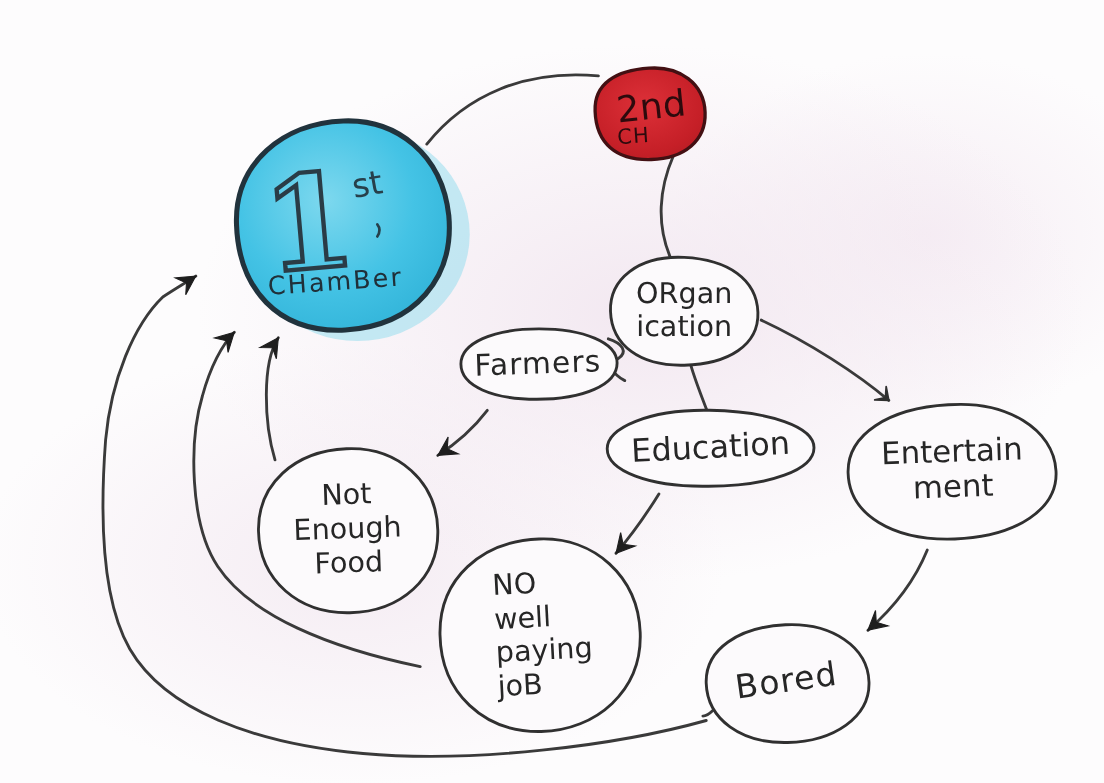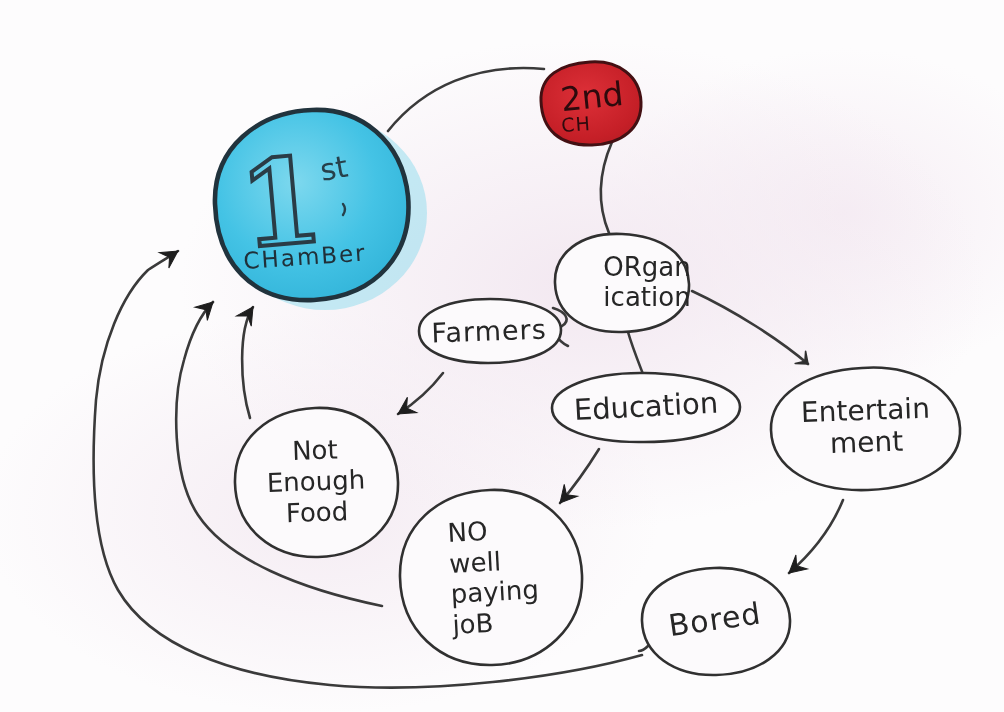--- a/index.html
+++ b/index.html
@@ -14,21 +14,21 @@
       radial-gradient(ellipse 470px 280px at 32% 72%, rgba(243,233,241,0.85), rgba(243,233,241,0) 72%),
       radial-gradient(ellipse 330px 230px at 84% 30%, rgba(244,234,242,0.8), rgba(244,234,242,0) 72%),
       #fdfcfd;
   }
   svg{position:absolute;left:0;top:0;}
   .edge{fill:none;stroke:#3a3a3a;stroke-width:2.6;stroke-linecap:round;}
   .label{
     position:absolute;transform:translate(-50%,-50%);
     color:#262626;white-space:pre-line;text-align:center;line-height:1.15;
   }
-  .lbl-org{font-size:26px;margin-left:25px;}
+  .lbl-org{font-size:26px;}
   .lbl-farmers{font-size:27px;letter-spacing:1px;transform:translate(-50%,-50%) rotate(-2deg);}
   .lbl-education{font-size:29px;transform:translate(-50%,-50%) rotate(-3deg);}
   .lbl-entertainment{font-size:28px;transform:translate(-50%,-50%) rotate(-2deg);}
   .lbl-food{font-size:26px;line-height:1.2;transform:translate(-50%,-50%) rotate(-2deg);}
   .lbl-job{font-size:26px;line-height:1.18;text-align:left;transform:translate(-50%,-50%) rotate(-3deg);}
   .lbl-bored{font-size:30px;letter-spacing:1px;transform:translate(-50%,-50%) rotate(-8deg);}
   .lbl-ch1-number{
     font-family:"DejaVu Serif",serif;font-weight:bold;font-size:118px;line-height:1;
     color:transparent;-webkit-text-stroke:4px #2a3c46;
     transform:translate(-50%,-50%) rotate(-5deg);

